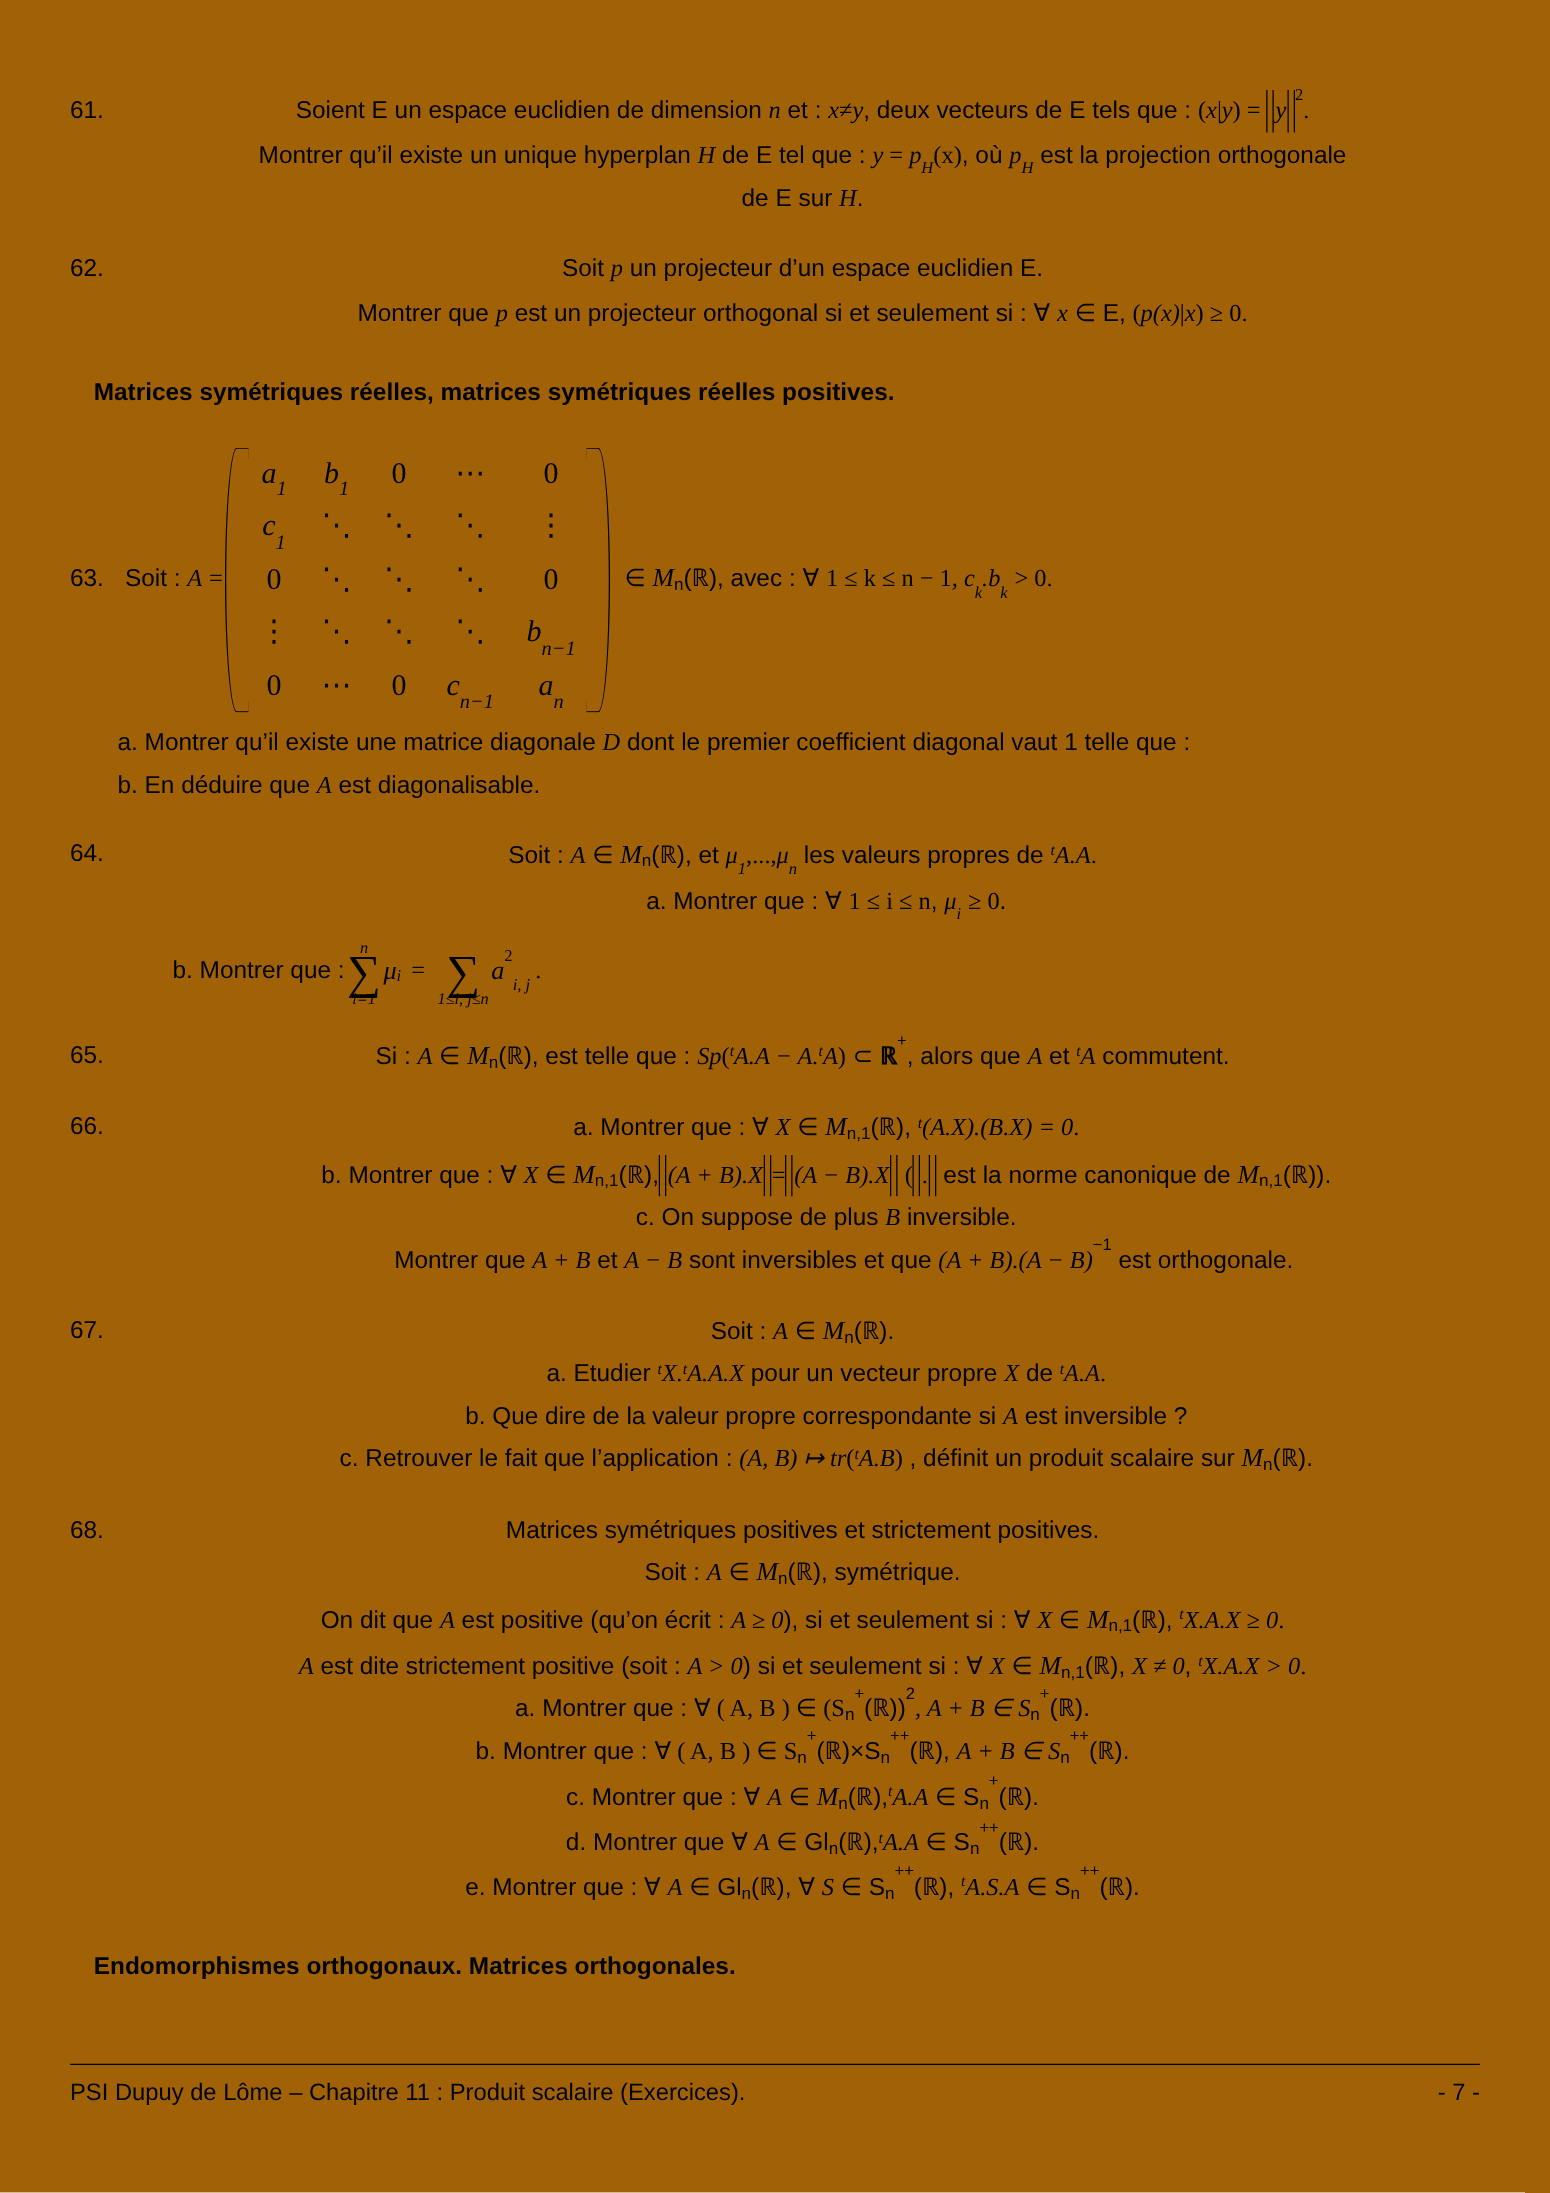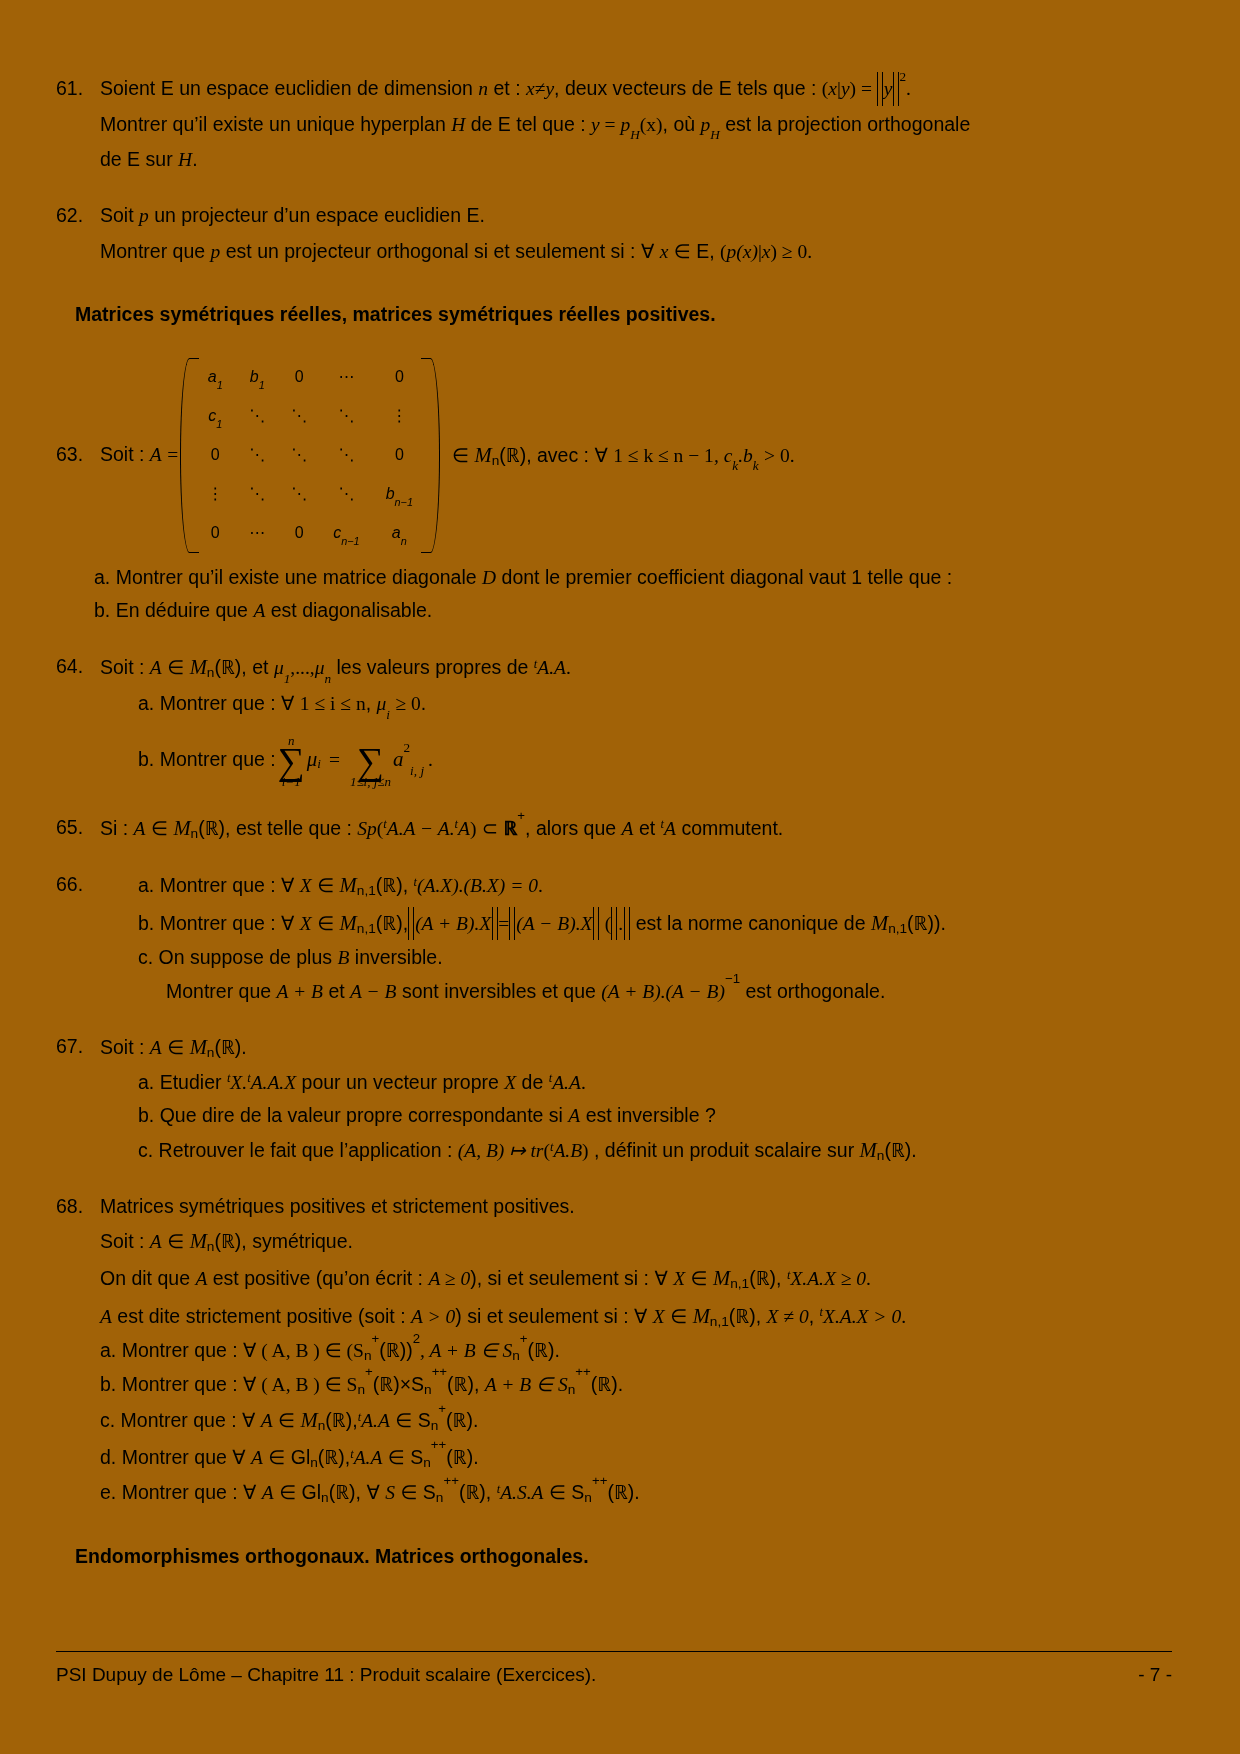--- a/index.html
+++ b/index.html
@@ -39,21 +39,21 @@
     align-items: flex-start;
     margin-top: 26px;
   }
   .item-num {
     width: 44px;
     flex: 0 0 44px;
     text-align: left;
     white-space: nowrap;
   }
   .item-body { flex: 1 1 auto; }
-  .line { margin-top: 6px; }
+  .line { margin-top: 6px; text-align: center; }
   .line:first-child { margin-top: 0; }
   .sub {
     margin-left: 38px;
   }
   .sub2 { margin-left: 66px; }
   .heading {
     font-weight: bold;
     margin-top: 34px;
     margin-left: 19px;
   }
@@ -80,22 +80,22 @@
     position: absolute;
     top: 0; bottom: 0;
     width: 18px;
     border: 1.6px solid #000;
     border-radius: 50% / 50%;
   }
   .paren.left::before  { left: 2px;  border-right: none; border-top-right-radius:0; border-bottom-right-radius:0; }
   .paren.right::before { right: 2px; border-left:  none; border-top-left-radius:0;  border-bottom-left-radius:0; }
   table.mat {
     border-collapse: collapse;
-    font-family: Liberation Sans, sans-serif;
-    font-size: 16px;
+    font-family: Liberation Serif, serif;
+    font-size: 24px;
   }
   table.mat td {
     padding: 3px 13px;
     text-align: center;
     height: 33px;
     vertical-align: middle;
     font-style: italic;
   }
   table.mat td.up { font-style: normal; }
 
@@ -126,21 +126,21 @@
     border-left: 1.3px solid #000;
     border-right: 1.3px solid #000;
   }
   .norm::before { left: 0; }
   .norm::after  { right: 0; }
 
   
   .footer {
     position: absolute;
     left: 56px;
-    right: 68px;
+    right: 56px;
     bottom: 64px;
     border-top: 1.6px solid #000;
     padding-top: 9px;
     display: flex;
     justify-content: space-between;
     font-size: 19px;
   }
   .footer-left  { white-space: nowrap; }
   .footer-right { white-space: nowrap; }
 </style>

